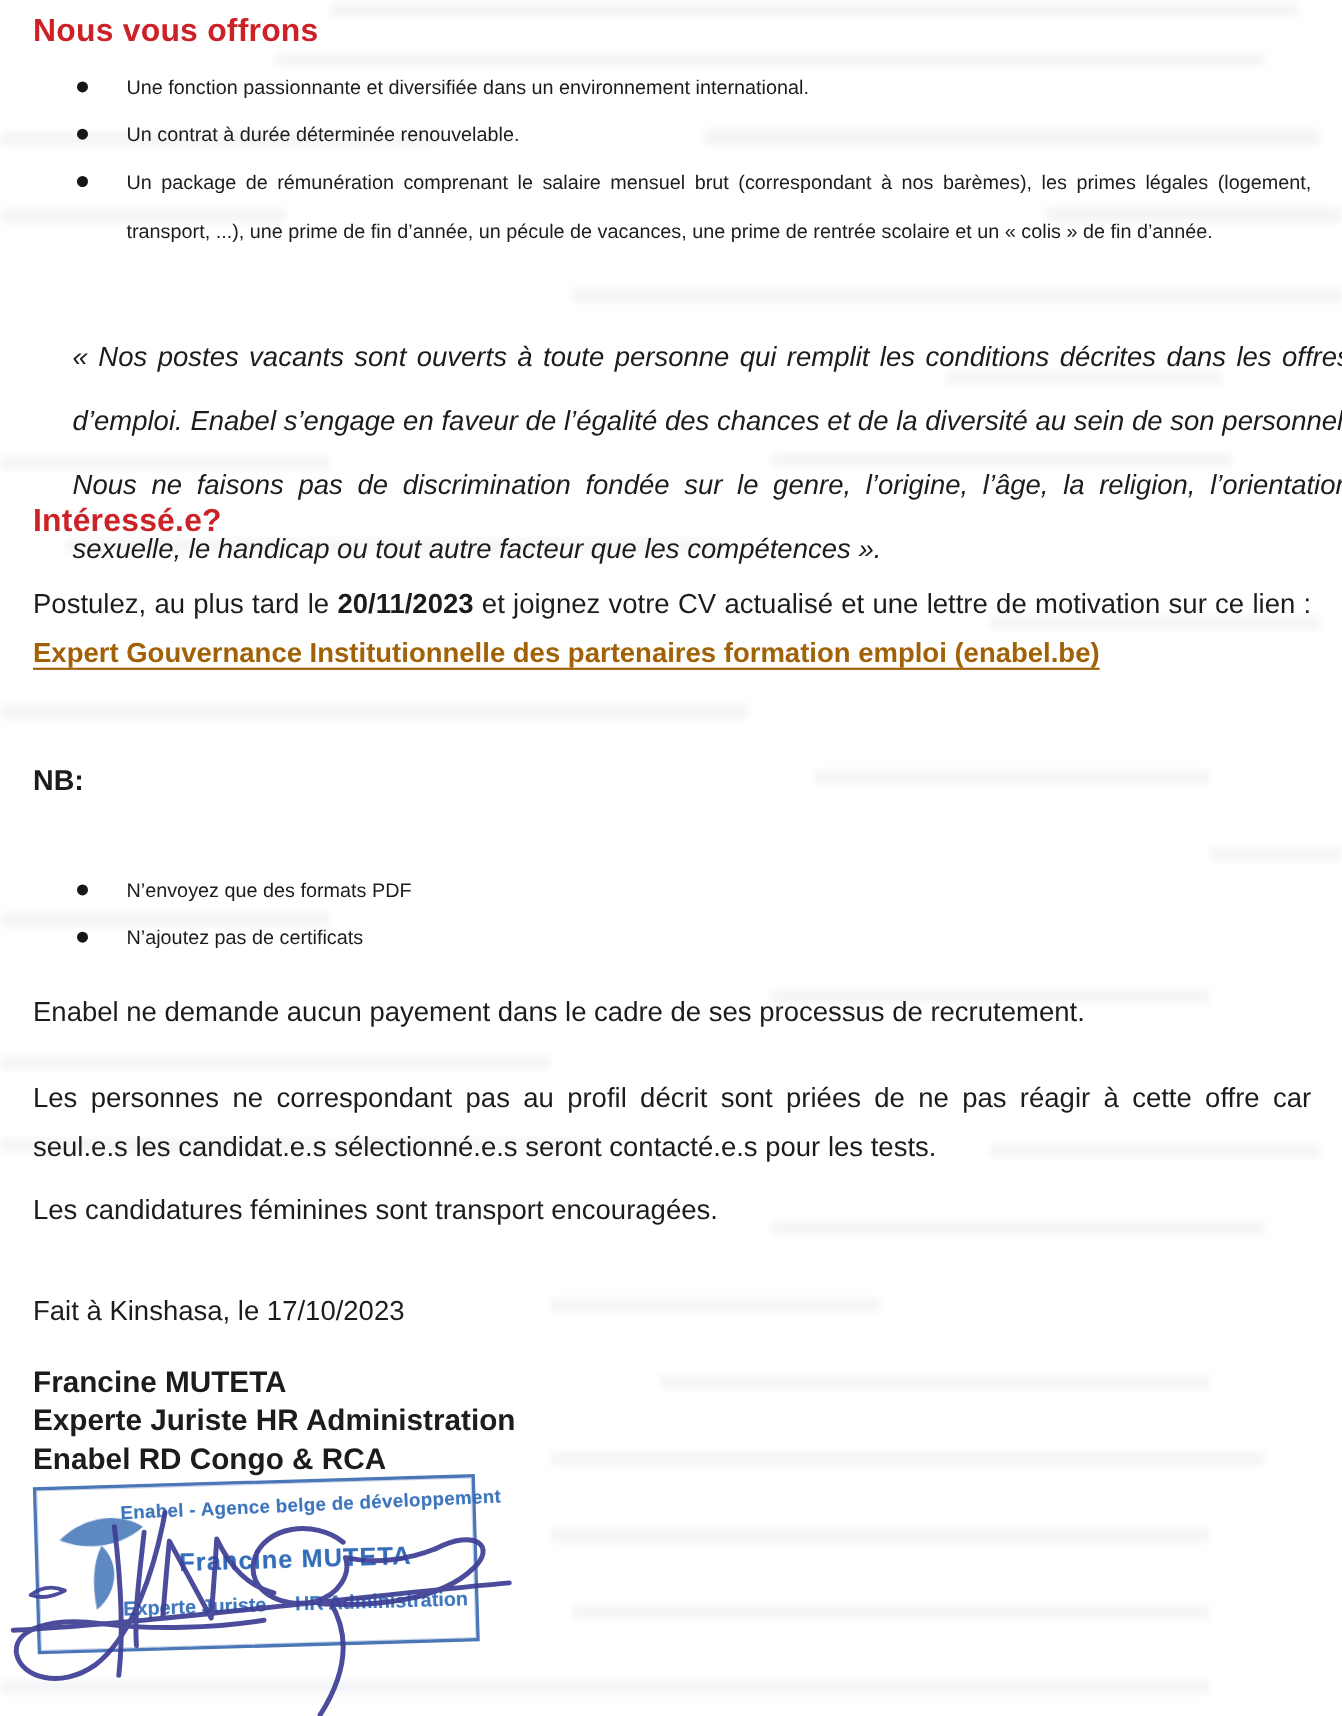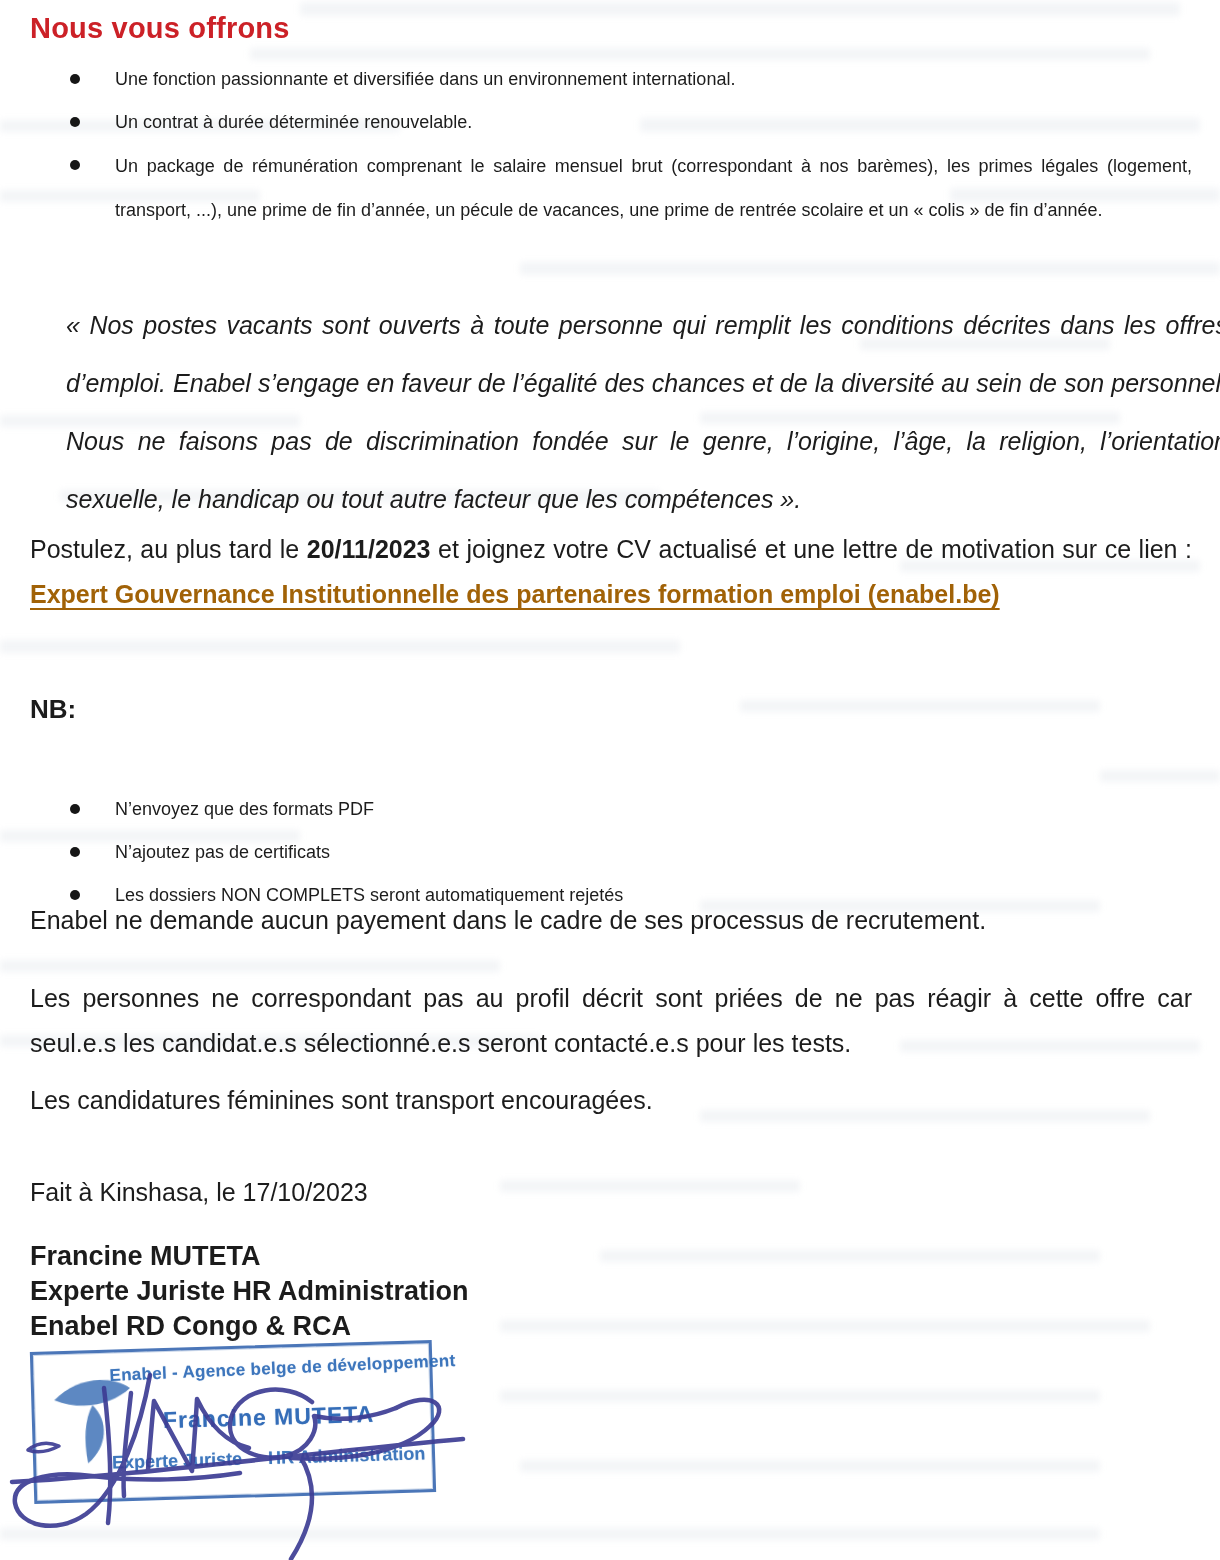--- a/index.html
+++ b/index.html
@@ -143,29 +143,29 @@
   <h1 class="red block" style="top:12px">Nous vous offrons</h1>
 
   <ul class="doc-list block" style="top:58px">
     <li>Une fonction passionnante et diversifiée dans un environnement international.</li>
     <li>Un contrat à durée déterminée renouvelable.</li>
     <li style="line-height:44px">Un package de rémunération comprenant le salaire mensuel brut (correspondant à nos barèmes), les primes légales (logement, transport, ...), une prime de fin d’année, un pécule de vacances, une prime de rentrée scolaire et un « colis » de fin d’année.</li>
   </ul>
 
   <p class="body-text quote block" style="top:296px">« Nos postes vacants sont ouverts à toute personne qui remplit les conditions décrites dans les offres d’emploi. Enabel s’engage en faveur de l’égalité des chances et de la diversité au sein de son personnel. Nous ne faisons pas de discrimination fondée sur le genre, l’origine, l’âge, la religion, l’orientation sexuelle, le handicap ou tout autre facteur que les compétences ».</p>
 
+  <h2 class="red block" style="top:458px">Intéressé.e?</h2>
 
   <p class="body-text block" style="top:527px"><span>Postulez, au plus tard le </span><span class="bold">20/11/2023</span><span> et joignez votre CV actualisé et une lettre de motivation sur ce lien : </span><a class="apply-link bold">Expert Gouvernance Institutionnelle des partenaires formation emploi (enabel.be)</a></p>
 
   <p class="block bold" style="top:694px;font-size:26px">NB:</p>
 
   <ul class="doc-list block" style="top:788px">
     <li>N’envoyez que des formats PDF</li>
     <li>N’ajoutez pas de certificats</li>
-    <li>Les dossiers NON COMPLETS seront automatiquement rejetés</li>
   </ul>
 
   <p class="body-text block" style="top:898px">Enabel ne demande aucun payement dans le cadre de ses processus de recrutement.</p>
 
   <p class="body-text block" style="top:976px">Les personnes ne correspondant pas au profil décrit sont priées de ne pas réagir à cette offre car seul.e.s les candidat.e.s sélectionné.e.s seront contacté.e.s pour les tests.</p>
 
   <p class="body-text block" style="top:1078px">Les candidatures féminines sont transport encouragées.</p>
 
   <p class="body-text block" style="top:1170px">Fait à Kinshasa, le 17/10/2023</p>
 

